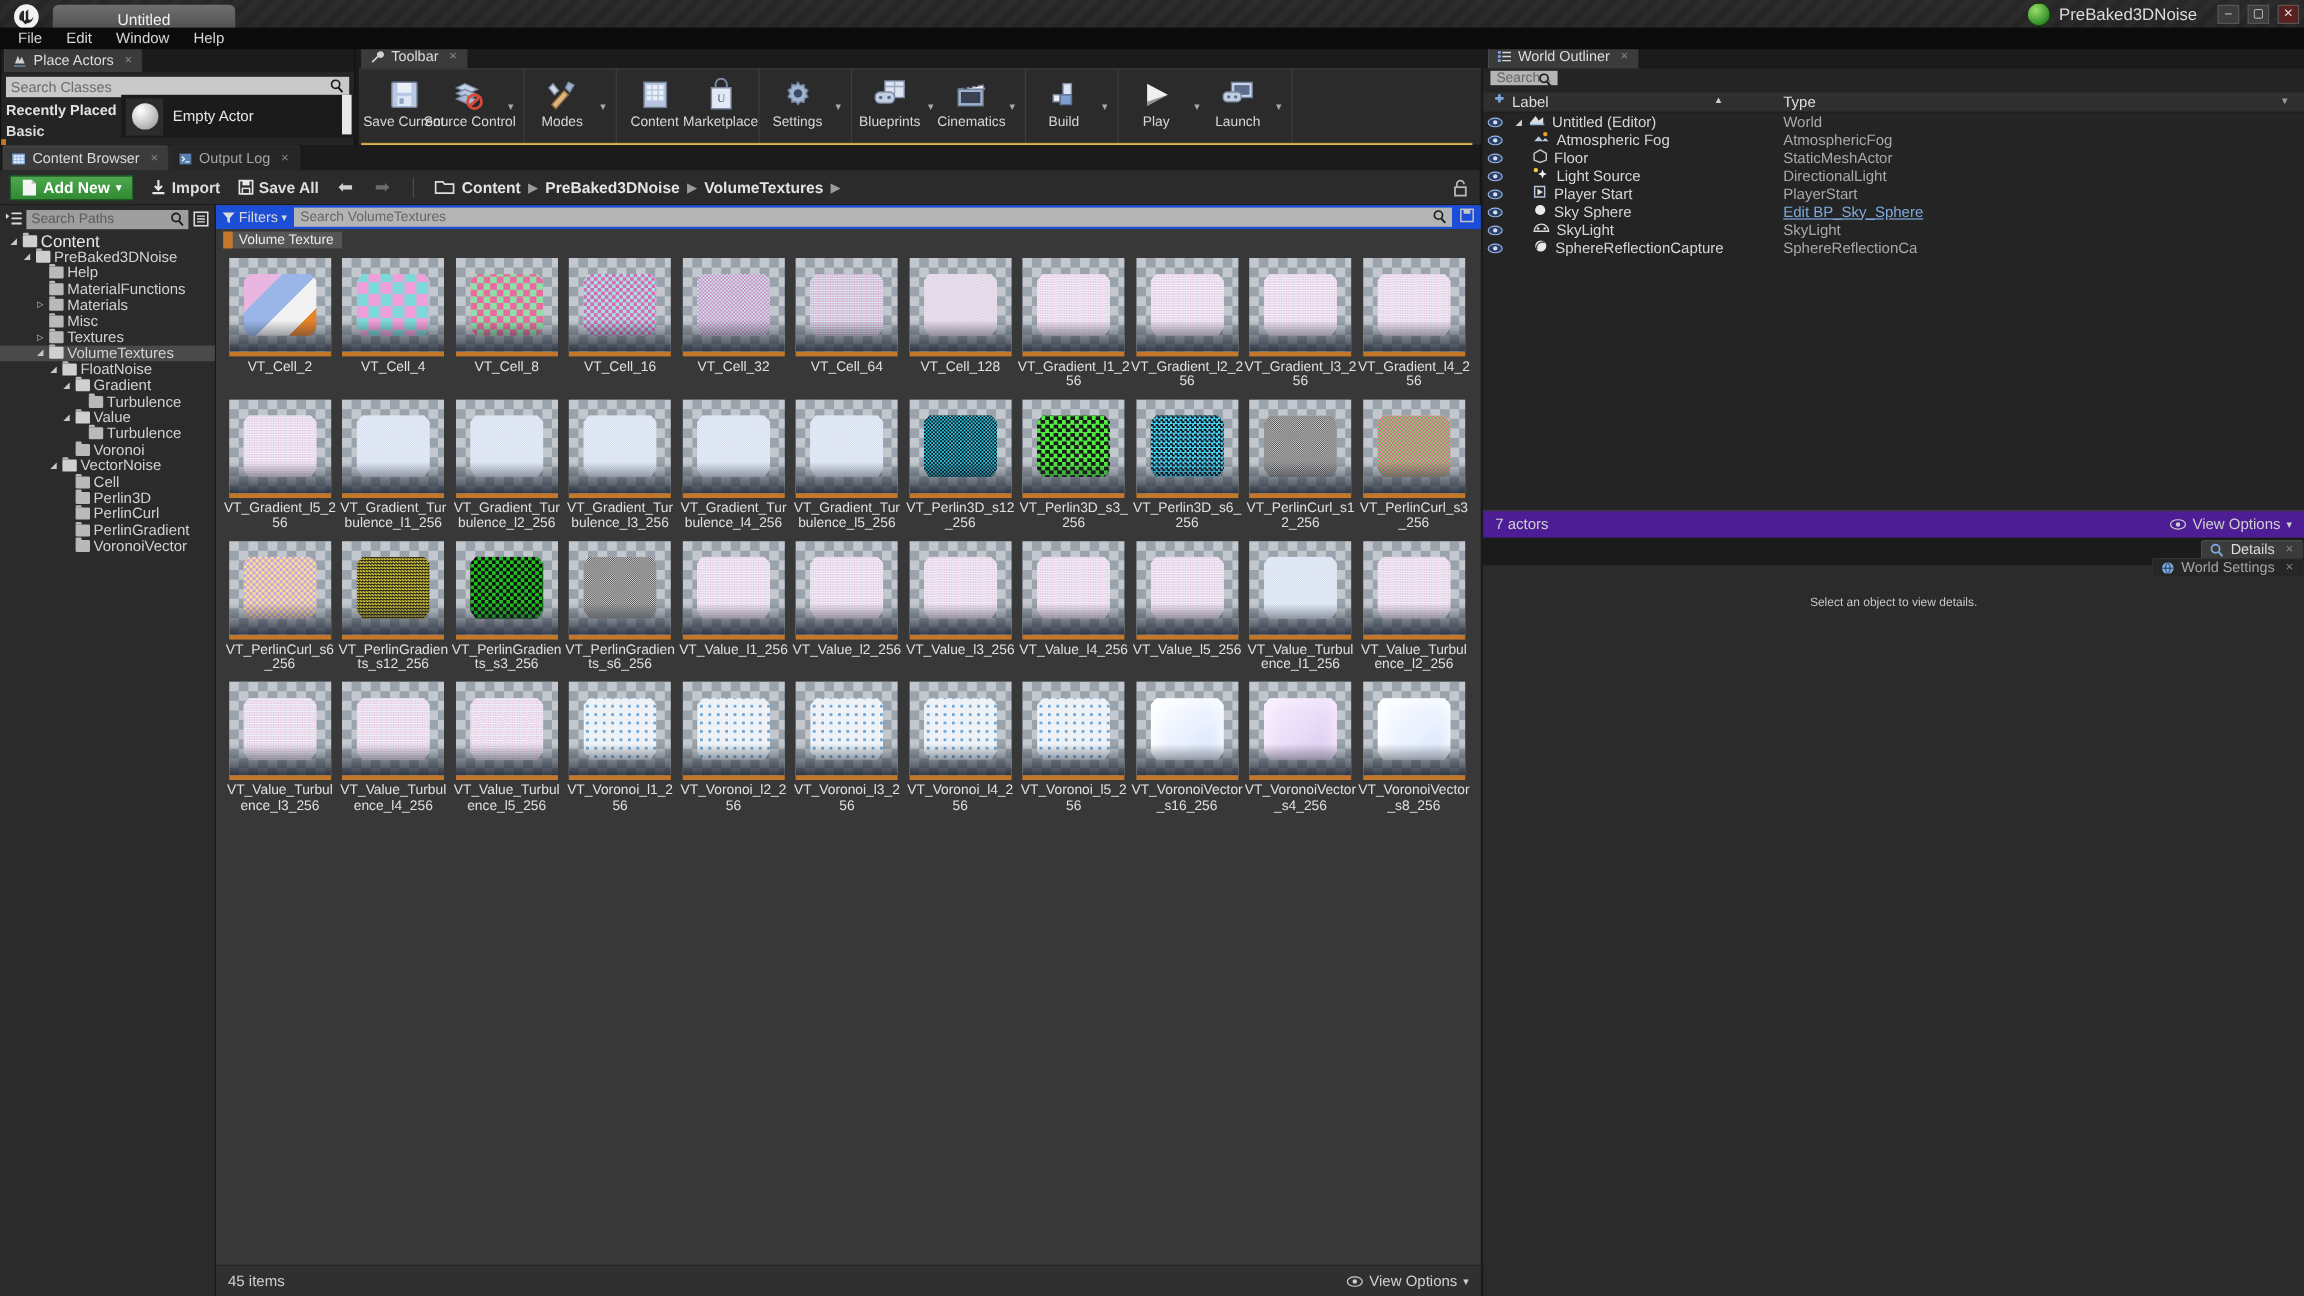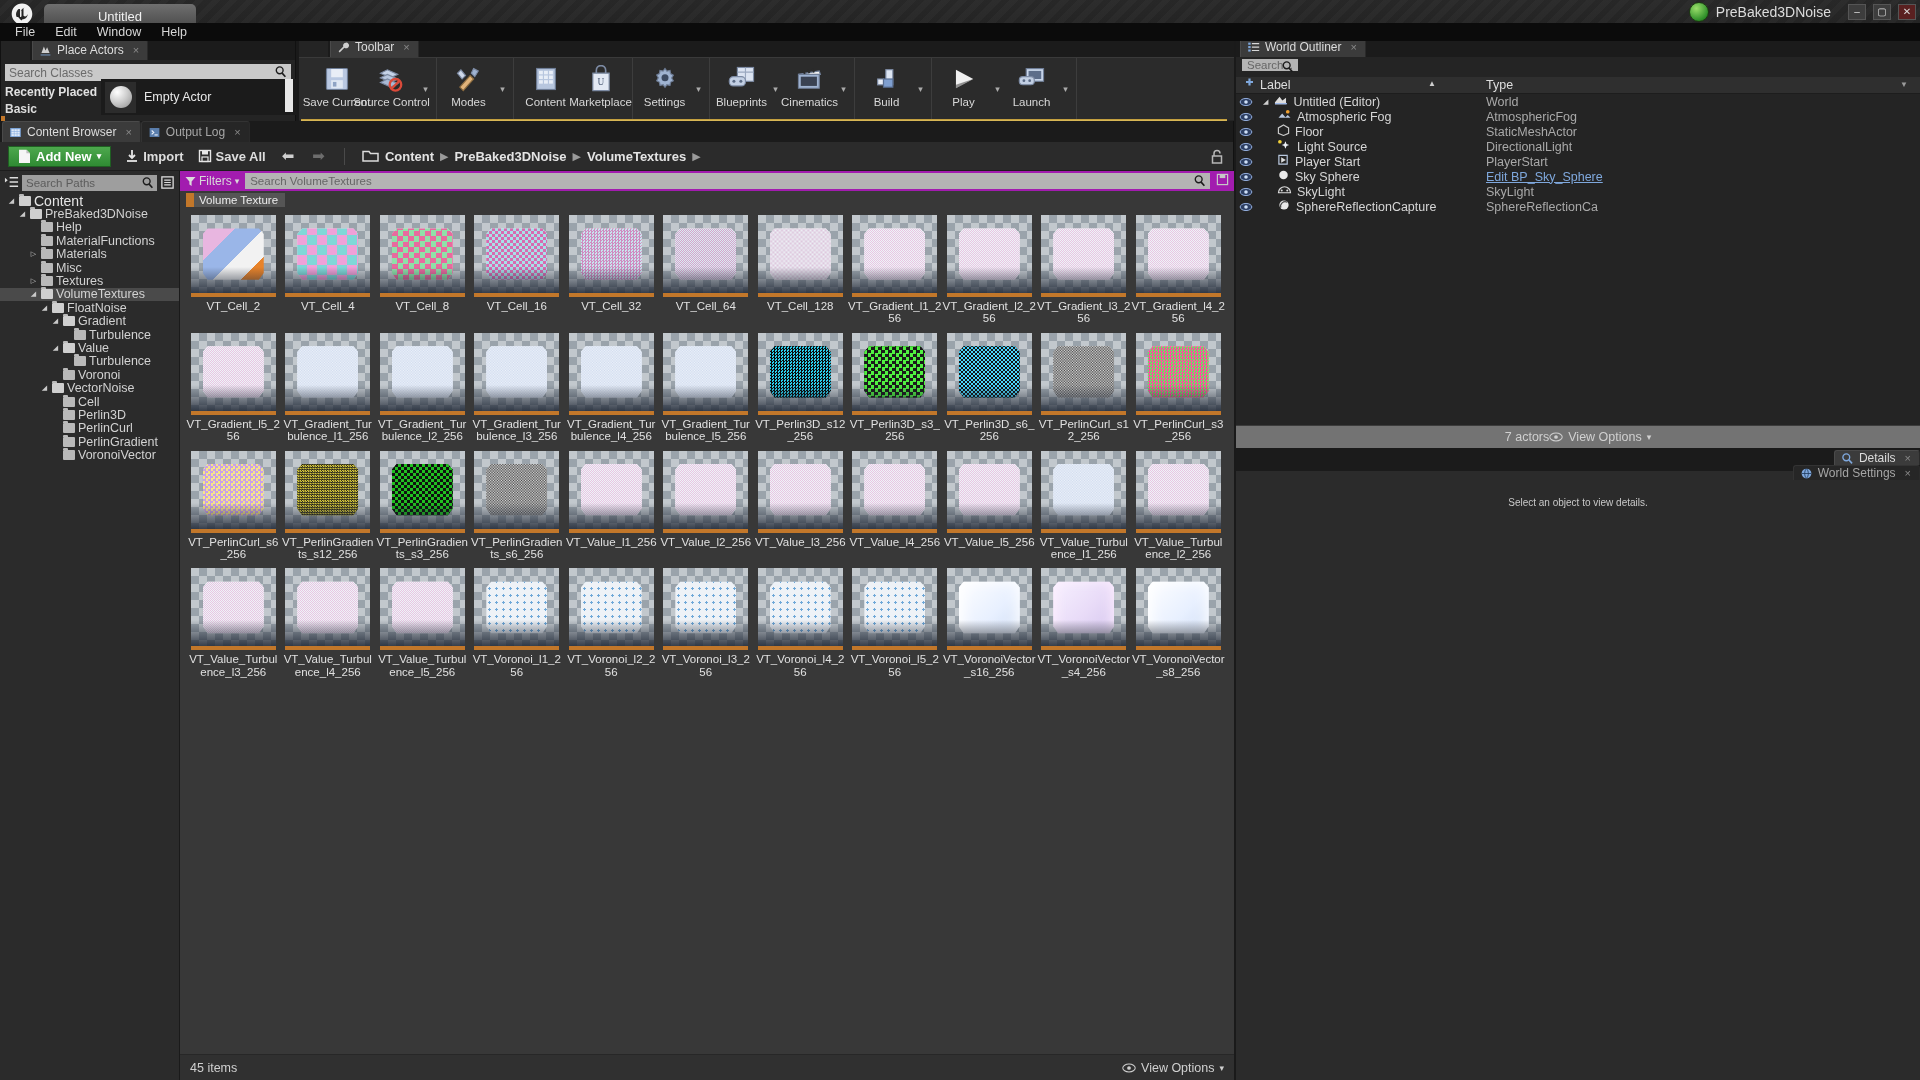--- a/index.html
+++ b/index.html
@@ -45,21 +45,21 @@
   .winbtn.close{ background:#5a2020;}
 
   
   .menubar{
     position:absolute; left:0; top:23px; width:1920px; height:18px;
     background:#0b0b0b; display:flex; align-items:center; padding-left:6px; gap:2px; z-index:5;
   }
   .menubar .mi{ padding:1px 9px; color:#d6d6d6; font-size:12.5px;}
 
   
-  .panel-tabs{ display:flex; align-items:flex-end; height:21px; background:#1b1b1b;margin-left:29px;}
+  .panel-tabs{ display:flex; align-items:flex-end; height:21px; background:#1b1b1b;}
   .ptab{
     display:flex;align-items:center; gap:5px;
     height:21px; padding:0 8px 0 6px;
     background:#3b3b3b; color:#dcdcdc; font-size:12px;
     border-top-left-radius:3px;border-top-right-radius:3px;
     border-top:1px solid #4a4a4a;border-left:1px solid #4a4a4a;border-right:1px solid #2a2a2a;
   }
   .ptab.inactive{ background:#262626; color:#a6a6a6; border-top-color:#333;border-left-color:#333;}
   .ptab .x{ color:#8a8a8a; font-size:11px; margin-left:4px;}
   .ptab .ico{ width:13px;height:13px;display:inline-block;}
@@ -141,21 +141,21 @@
   .ps-box span{ font-size:11.5px; color:#5c5c5c;}
   .tree{ margin-top:2px; font-size:12.5px;}
   .trow{ height:13.4px; display:flex; align-items:center; gap:3px; color:#d2d2d2; white-space:nowrap;}
   .trow.sel{ background:#4a4a4a;}
   .trow.root{ font-size:14px; color:#e6e6e6;}
   .tarrow{ width:9px; display:flex; align-items:center; justify-content:center; color:#c9c9c9; font-size:7px;}
   .folder{ width:12px;height:10px; background:#b9b9b9; border-radius:1px; position:relative; flex:none;}
   .folder:before{ content:''; position:absolute; left:0; top:-2px; width:5px;height:2px;background:#b9b9b9;border-radius:1px 1px 0 0;}
   .folder.open{ background:#cfcfcf;}
   .assets{ flex:1; position:relative; background:#383838;}
-  .filterbar{ height:20px; background:#a21caf; display:flex; align-items:center; gap:6px; padding:0 5px;}
+  .filterbar{ height:20px; background:#1d4ed8; display:flex; align-items:center; gap:6px; padding:0 5px;}
   .filters-btn{ display:flex;align-items:center;gap:3px; font-size:12px;color:#d8d8d8;}
   .asearch{ flex:1; height:16px; background:#b4b4b4; display:flex; align-items:center; padding:0 5px; position:relative;}
   .asearch span{ font-size:11.5px;color:#666;}
   .chip-row{ height:17px; display:flex; align-items:center; padding-left:6px; background:#383838;}
   .chip{ display:flex; align-items:center; height:14px; background:#555; font-size:11.5px; color:#ececec;}
   .chip .bar{ width:8px;height:14px;background:#c2772a;margin-right:5px;}
   .chip .tx{ padding-right:7px;}
 
   .grid{ position:absolute; left:0; top:40px; width:100%; bottom:26px; padding:4px 0 0 6px;
      display:flex; flex-wrap:wrap; align-content:flex-start; gap:0px;}
@@ -191,22 +191,22 @@
   .ol-box span{ font-size:11.5px;color:#666;}
   .ol-head{ height:17px; background:#2f2f2f; display:flex; align-items:center;
      font-size:12.5px; color:#dedede; border-bottom:1px solid #1d1d1d;}
   .ol-head .c1{ width:244px; padding-left:24px; position:relative;}
   .ol-head .c2{ flex:1; padding-left:6px; position:relative;}
   .olrow{ height:15px; display:flex; align-items:center; font-size:12.5px; color:#d6d6d6;}
   .olrow .eye{ width:20px; display:flex; align-items:center; justify-content:center;}
   .olrow .lbl{ width:224px; display:flex; align-items:center; gap:5px; white-space:nowrap;}
   .olrow .typ{ flex:1; color:#a9a9a9; padding-left:6px; white-space:nowrap; overflow:hidden;}
   .olrow .typ.link{ color:#7fa8dd; text-decoration:underline;}
-  .ol-status{ position:absolute; left:0; bottom:0; width:100%; height:23px; background:#737373;
-     border-top:1px solid #3c3c3c; display:flex; align-items:center; justify-content:center;
+  .ol-status{ position:absolute; left:0; bottom:0; width:100%; height:23px; background:#4c1d95;
+     border-top:1px solid #3c3c3c; display:flex; align-items:center; justify-content:space-between;
      padding:0 10px; font-size:12.5px; color:#d0d0d0;margin-top:34px;}
 
   .details{
     position:absolute; left:1236px; top:450px; width:684px; height:630px; background:#242424;
   }
   .det-tabs{ height:21px; display:flex; align-items:flex-end; padding-left:4px; background:#1b1b1b;flex-direction:column;}
   .det-body{ height:calc(100% - 21px); background:#2b2b2b; display:flex; justify-content:center; padding-top:26px;}
   .det-msg{ font-size:10px; color:#c9c9c9;}
 
   .eye-ico{ width:14px;height:10px;}

